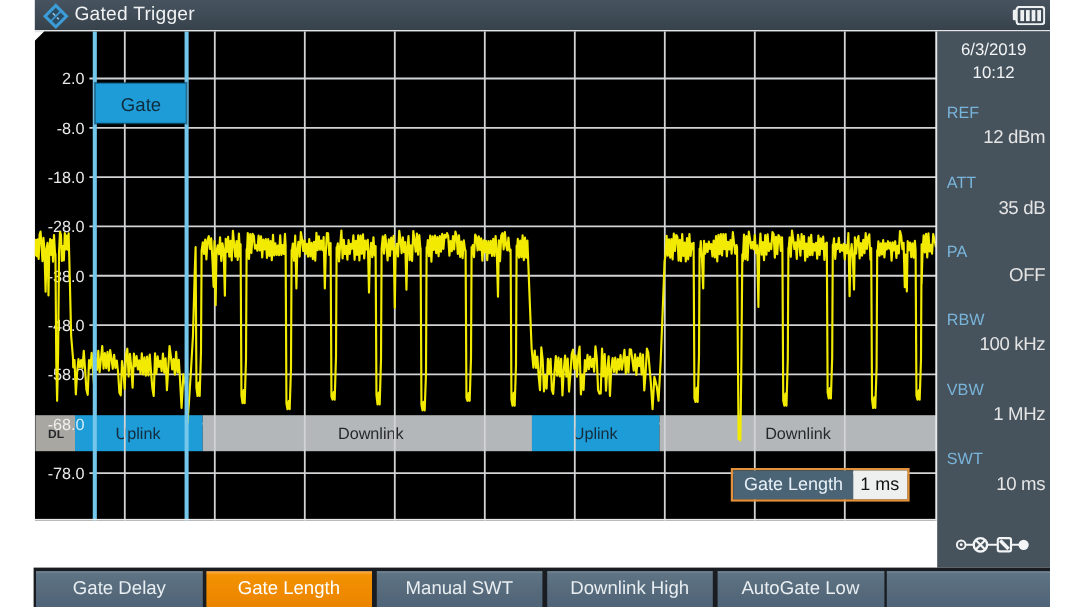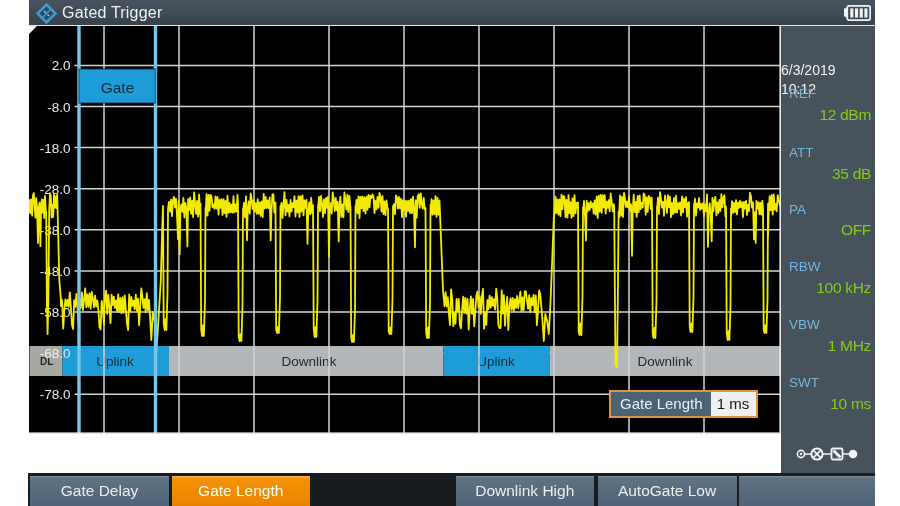--- a/index.html
+++ b/index.html
@@ -12,22 +12,22 @@
 #sidebar{position:absolute;left:752px;top:26px;width:94px;height:447px;background:#46525c;}
 #statusbar{position:absolute;left:0;top:434px;width:752px;height:39px;background:#000;}
 .st{position:absolute;top:10px;font-size:16px;letter-spacing:-0.5px;color:#fff;white-space:pre;}
 .stb{color:#53a7dd;}
 #menubar{position:absolute;left:-1px;top:473px;width:847px;height:33px;background:#191d21;}
 .mbtn{position:absolute;top:2.5px;height:30.5px;line-height:29px;text-align:center;
 font-size:15.5px;color:#e9eef2;}
 .slate{background:linear-gradient(#7e919e,#5e7383 7%,#55697a 60%,#50647a);}
 .orange{background:linear-gradient(#ffb257,#f29202 10%,#ef8a00 60%,#e98300);color:#fff;}
 .sblab{position:absolute;left:8px;font-size:13.5px;color:#79b5da;text-align:center;}
-.sbval{position:absolute;right:4px;font-size:15.5px;letter-spacing:-0.3px;color:#84cc16;text-align:right;}
-.sbdate{position:absolute;left:0;width:94px;text-align:left;font-size:14px;color:#f2f4f5;margin-top:29px;}
+.sbval{position:absolute;right:4px;font-size:15.5px;letter-spacing:-0.3px;color:#e5e5e5;text-align:right;}
+.sbdate{position:absolute;left:0;width:94px;text-align:center;font-size:14px;color:#f2f4f5;}
 #glbox{position:absolute;left:580px;top:390px;border:2px solid #e2923b;display:flex;height:24px;z-index:30;}
 #gll{background:#4a6375;color:#e8f1f8;font-size:15px;line-height:24px;padding:0 8px 0 9px;}
 #glr{background:#eef0f0;color:#141414;font-size:15px;line-height:24px;padding:0 5px;text-align:center;min-width:35px;}
 </style></head>
 <body>
 <div id="page">
 <div id="screen">
   <div id="titlebar">
     <svg style="position:absolute;left:5.5px;top:1.5px" width="23" height="23" viewBox="0 0 23 23">
       <rect x="5.2" y="5.2" width="12.6" height="12.6" transform="rotate(45 11.5 11.5)" fill="#2b4c63" stroke="#3d9bd6" stroke-width="2.6"></rect>
@@ -131,18 +131,19 @@
     <rect x="750.4" y="0" width="1.6" height="408" fill="#e8e9ea"></rect>
     <rect x="0" y="406.4" width="752" height="1.6" fill="#e8e9ea"></rect>
   </svg>
   <div id="glbox">
         <div id="gll">Gate Length</div>
         <div id="glr">1 ms</div>
       </div>
   <div id="menubar">
     <div class="mbtn slate" style="left:2px;width:139px">Gate Delay</div>
     <div class="mbtn orange" style="left:143.5px;width:138.5px">Gate Length</div>
+    <div class="mbtn slate" style="left:285.5px;width:138.5px">Manual SWT</div>
     <div class="mbtn slate" style="left:427.5px;width:138.5px">Downlink High</div>
     <div class="mbtn slate" style="left:569.5px;width:139px">AutoGate Low</div>
     <div class="mbtn slate" style="left:710.5px;width:136.5px">&nbsp;</div>
   </div>
 </div>
 </div>
 
 </body></html>

